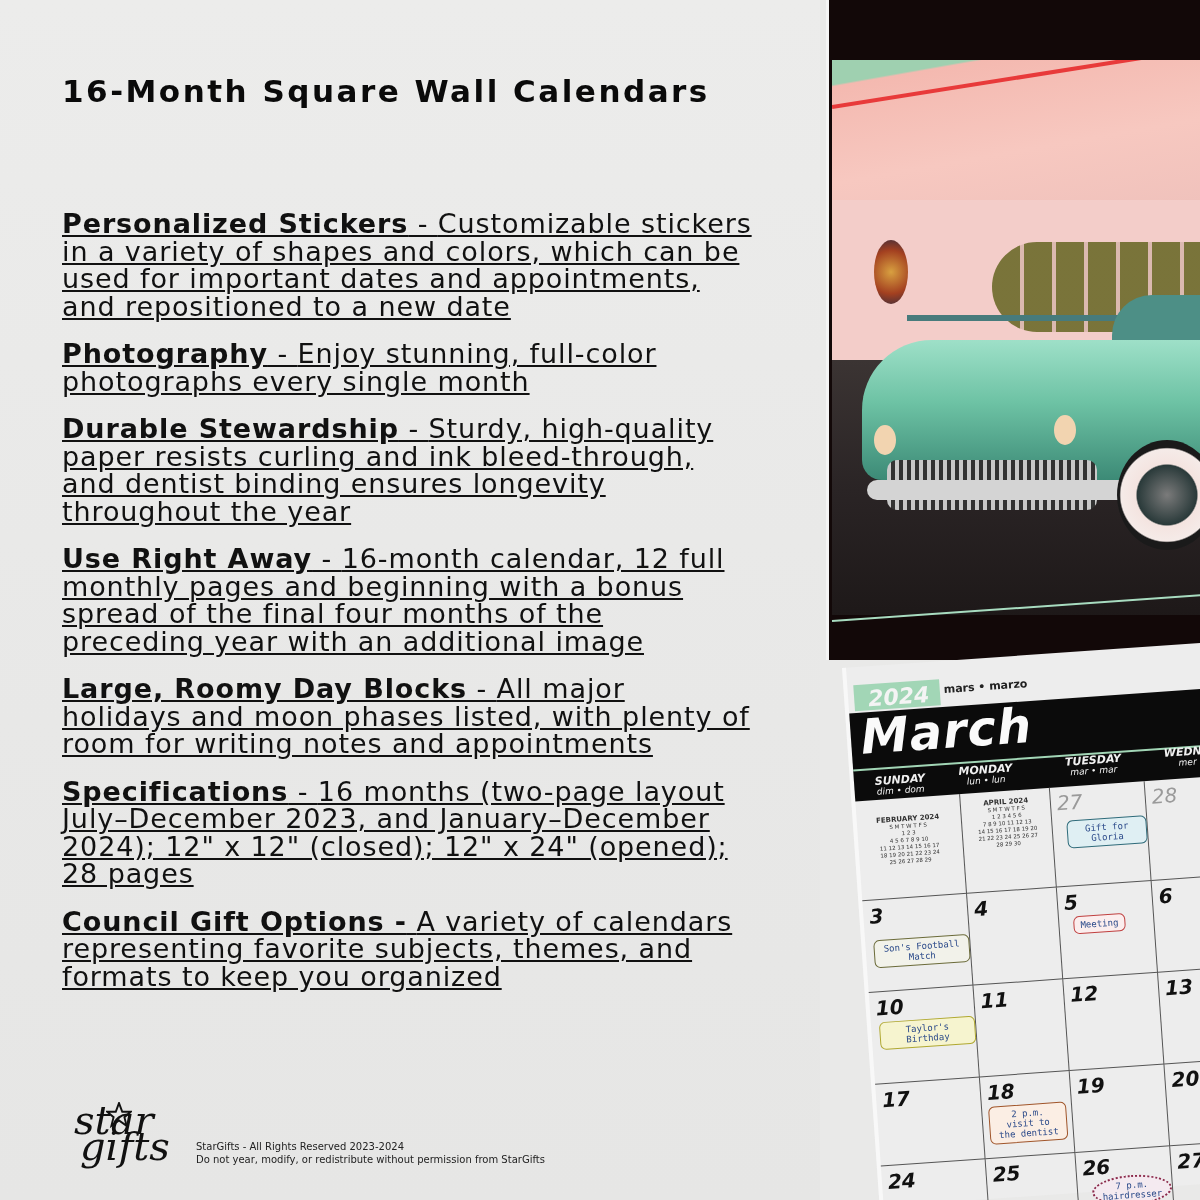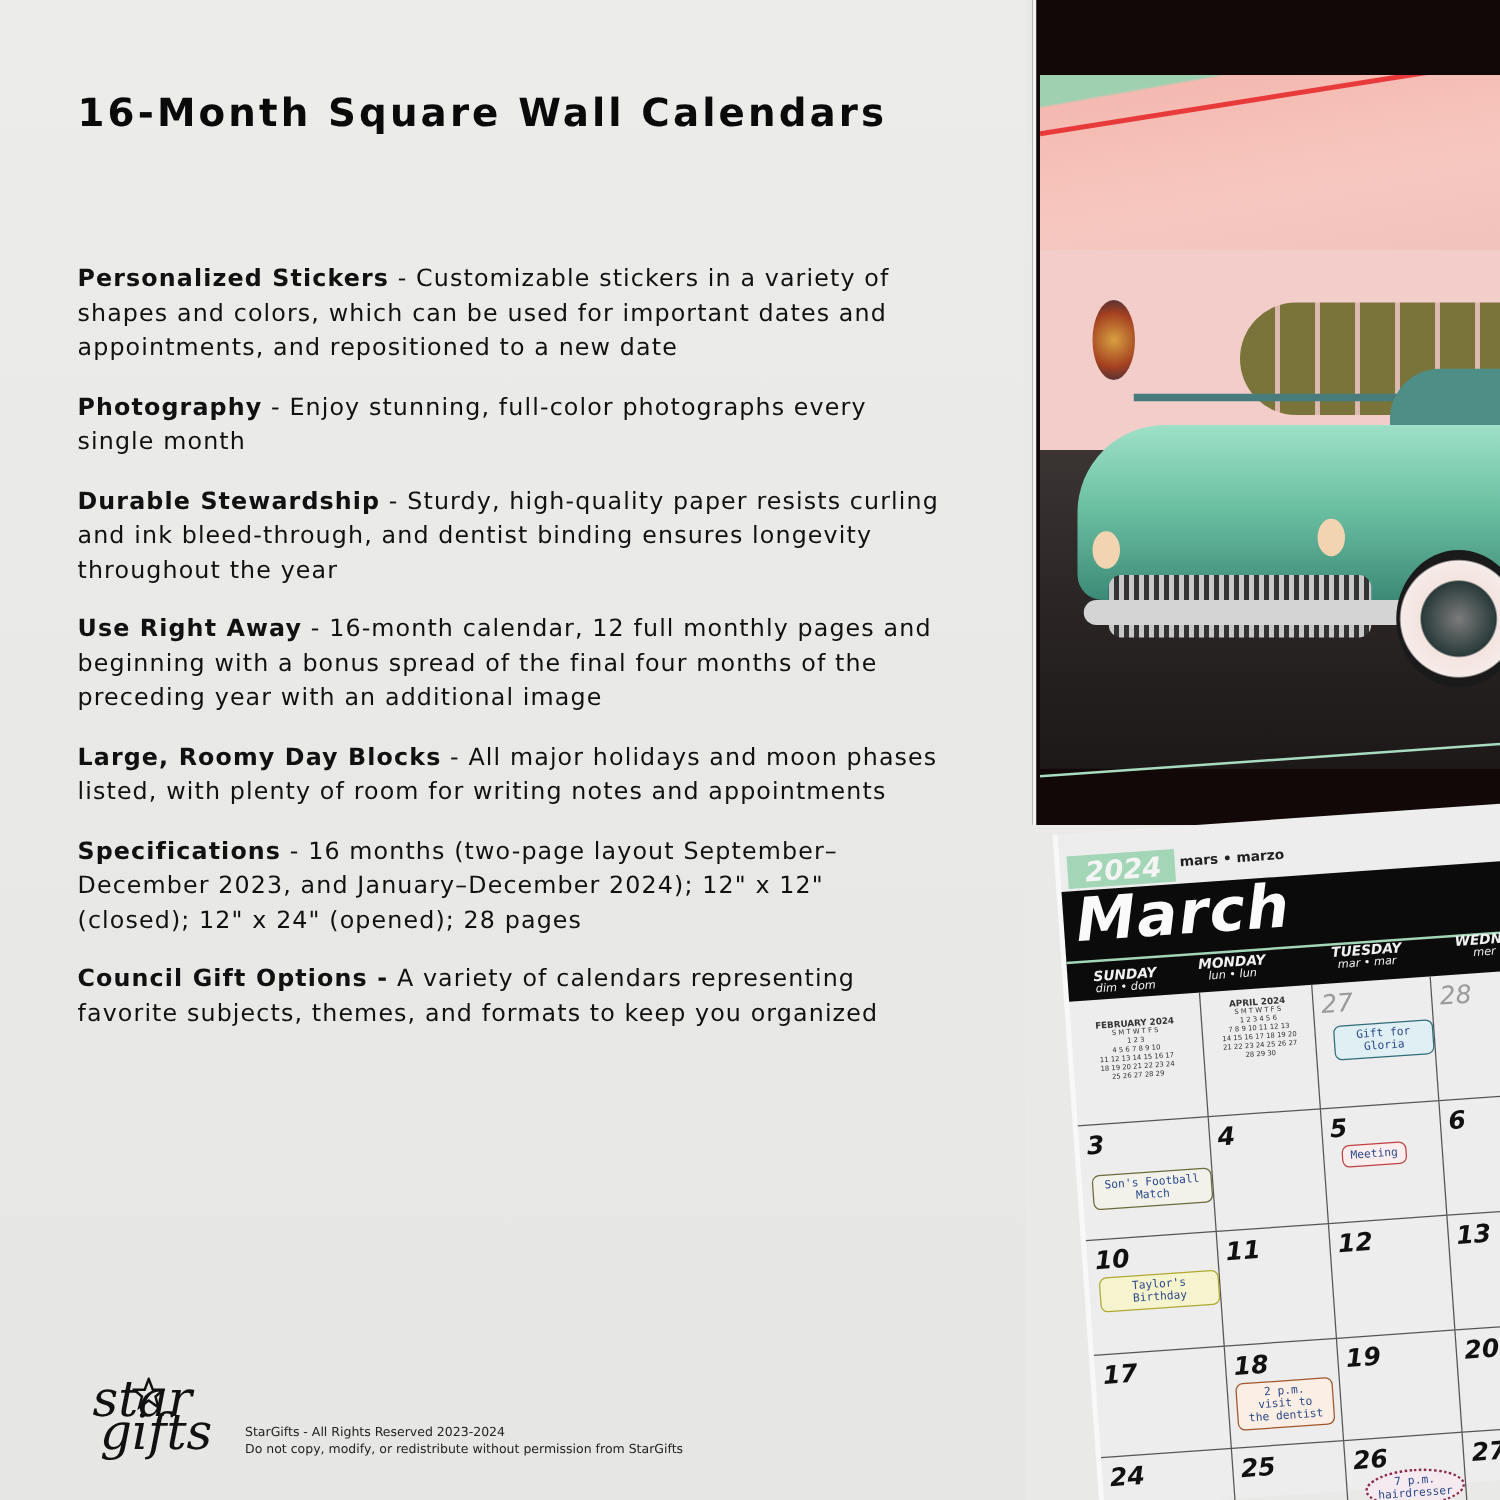--- a/index.html
+++ b/index.html
@@ -15,22 +15,22 @@
       background: linear-gradient(180deg, #ececeb 0%, #e8e8e7 60%, #e6e6e5 100%);
     }
     .title {
       position: absolute; left: 62px; top: 62px; width: 700px;
       font-family: "DejaVu Sans", sans-serif;
       font-weight: bold; font-size: 31px; line-height: 58px;
       letter-spacing: 2.5px; color: #0a0a0a;
     }
     .features { position: absolute; left: 62px; top: 210px; width: 690px; }
     .feature {
-      font-size: 19px; line-height: 27.5px; letter-spacing: 0.9px;
-      color: #111; margin-bottom: 20px;
+      font-size: 27px; line-height: 27.5px; letter-spacing: 0.9px;
+      color: #111; margin-bottom: 20px; text-decoration: underline;
     }
     .feature b { font-weight: bold; }
     .footer { position: absolute; left: 70px; top: 1098px; width: 560px; height: 100px; }
     .logo { position: absolute; left: 0; top: 0; width: 110px; height: 100px; }
     .logo-text {
       position: absolute; font-family: "DejaVu Serif", serif; font-style: italic;
       font-size: 40px; color: #111; line-height: 40px;
     }
     .copyright {
       position: absolute; left: 126px; top: 42px;
@@ -100,35 +100,35 @@
 
 <div class="left">
   <h1 class="title">16-Month Square Wall Calendars</h1>
 
   <div class="features">
     <p class="feature"><b>Personalized Stickers</b><span> - </span><span>Customizable stickers in a variety of shapes and colors, which can be used for important dates and appointments, and repositioned to a new date</span></p>
     <p class="feature"><b>Photography</b><span> - </span><span>Enjoy stunning, full-color photographs every single month</span></p>
     <p class="feature"><b>Durable Stewardship</b><span> - </span><span>Sturdy, high-quality paper resists curling and ink bleed-through, and dentist binding ensures longevity throughout the year</span></p>
     <p class="feature"><b>Use Right Away</b><span> - </span><span>16-month calendar, 12 full monthly pages and beginning with a bonus spread of the final four months of the preceding year with an additional image</span></p>
     <p class="feature"><b>Large, Roomy Day Blocks</b><span> - </span><span>All major holidays and moon phases listed, with plenty of room for writing notes and appointments</span></p>
-    <p class="feature"><b>Specifications</b><span> - </span><span>16 months (two-page layout September–December 2023, and January–December 2024); 12" x 12" (closed); 12" x 24" (opened); 28 pages</span></p>
+    <p class="feature"><b>Specifications</b><span> - </span><span>16 months (two-page layout July–December 2023, and January–December 2024); 12" x 12" (closed); 12" x 24" (opened); 28 pages</span></p>
     <p class="feature"><b>Council Gift Options -</b><span> </span><span>A variety of calendars representing favorite subjects, themes, and formats to keep you organized</span></p>
   </div>
 
   <div class="footer">
     <div class="logo">
       <span class="logo-text" style="left:4px; top:2px;">star</span>
       <svg style="position:absolute; left:36px; top:4px;" width="26" height="26" viewBox="0 0 24 24">
           <polygon points="12,1 15,9 23,9 17,14 19,22 12,17 5,22 7,14 1,9 9,9" fill="none" stroke="#111" stroke-width="1.8"></polygon>
         </svg>
       <span class="logo-text" style="left:10px; top:28px;">gifts</span>
     </div>
     <div class="copyright">
       <div>StarGifts - All Rights Reserved 2023-2024</div>
-      <div>Do not copy, modify, or redistribute without permission from StarGifts</div>
+      <div>Do not year, modify, or redistribute without permission from StarGifts</div>
     </div>
   </div>
 </div>
 
 <div class="right">
   <div class="page-top">
     <div class="photo">
       <div class="diner-roof"></div>
       <div class="neon"></div>
       <div class="diner-wall"></div>

